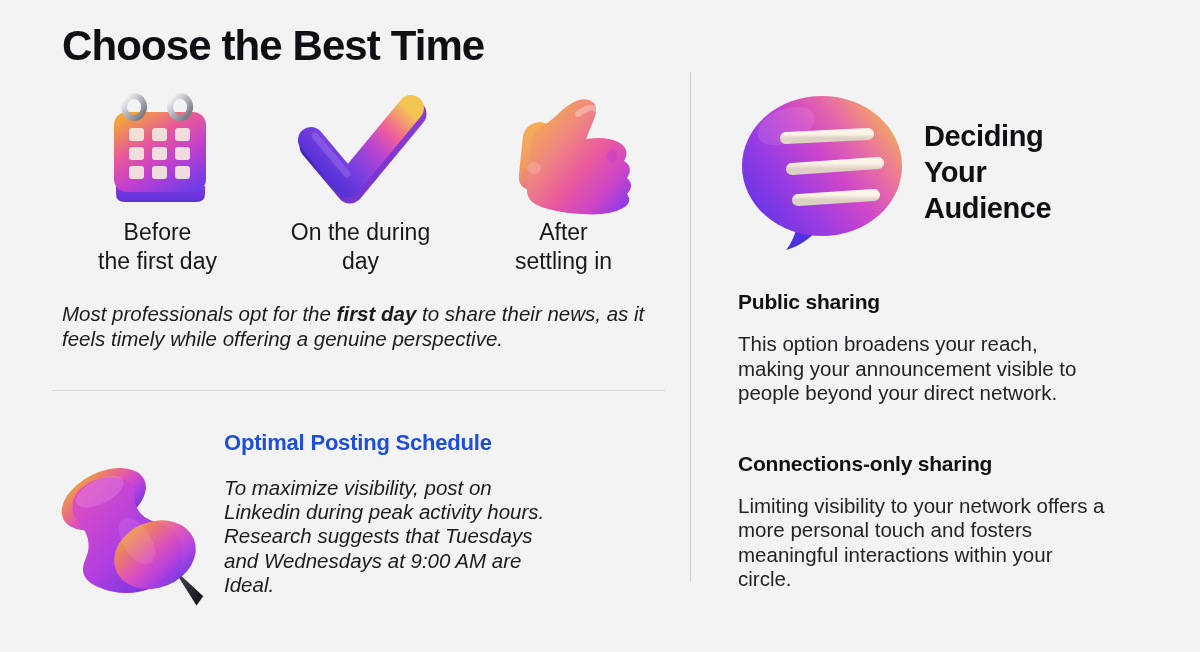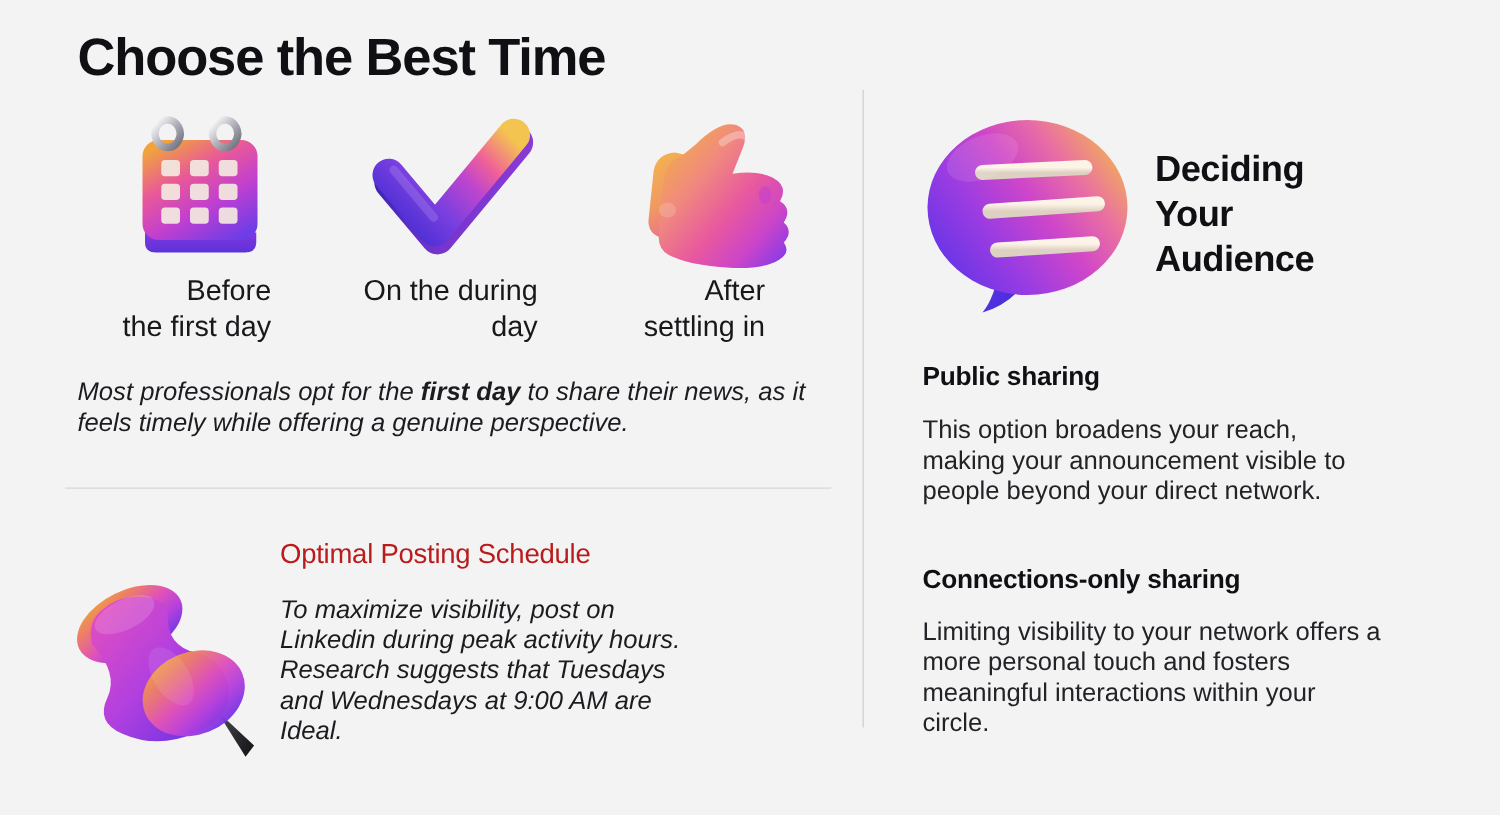--- a/index.html
+++ b/index.html
@@ -20,40 +20,40 @@
     color:#101014; white-space:nowrap;
   }
 
   .steps{
     position:absolute; left:56px; top:90px; width:610px;
     display:flex; align-items:flex-start;
   }
   .step{ width:203px; display:flex; flex-direction:column; align-items:center; }
   .step-art{ height:120px; width:160px; position:relative; }
   .step-label{
-    margin-top:8px; font-size:23px; line-height:29px; text-align:right;
+    margin-top:8px; font-size:23px; line-height:29px; text-align:center;
     color:#18181b; white-space:pre-line;
   }
 
   .lead{
     position:absolute; left:62px; top:302px; width:600px;
     font-size:20.5px; line-height:24.5px; font-style:italic; color:#1c1c20;
   }
   .lead b{ font-weight:bold; font-style:italic; }
 
   .hdivider{
     position:absolute; left:52px; top:390px; width:613px; height:1px;
     background:#d8d6d6;
   }
 
   .schedule{ position:absolute; left:52px; top:430px; width:620px; }
   .pin-art{ position:absolute; left:6px; top:18px; width:170px; height:175px; }
   .schedule-text{ position:absolute; left:172px; top:0; width:330px; }
   .schedule-title{
-    font-size:22px; font-weight:normal; color:#b91c1c; letter-spacing:-0.2px;
+    font-size:22px; font-weight:bold; color:#1d4ed8; letter-spacing:-0.2px;
   }
   .schedule-body{
     margin-top:20px; font-size:20.5px; line-height:24.2px;
     font-style:italic; color:#1c1c20;
   }
 
   
   .vdivider{
     position:absolute; left:690px; top:72px; width:1px; height:510px;
     background:#cfcdcd;

